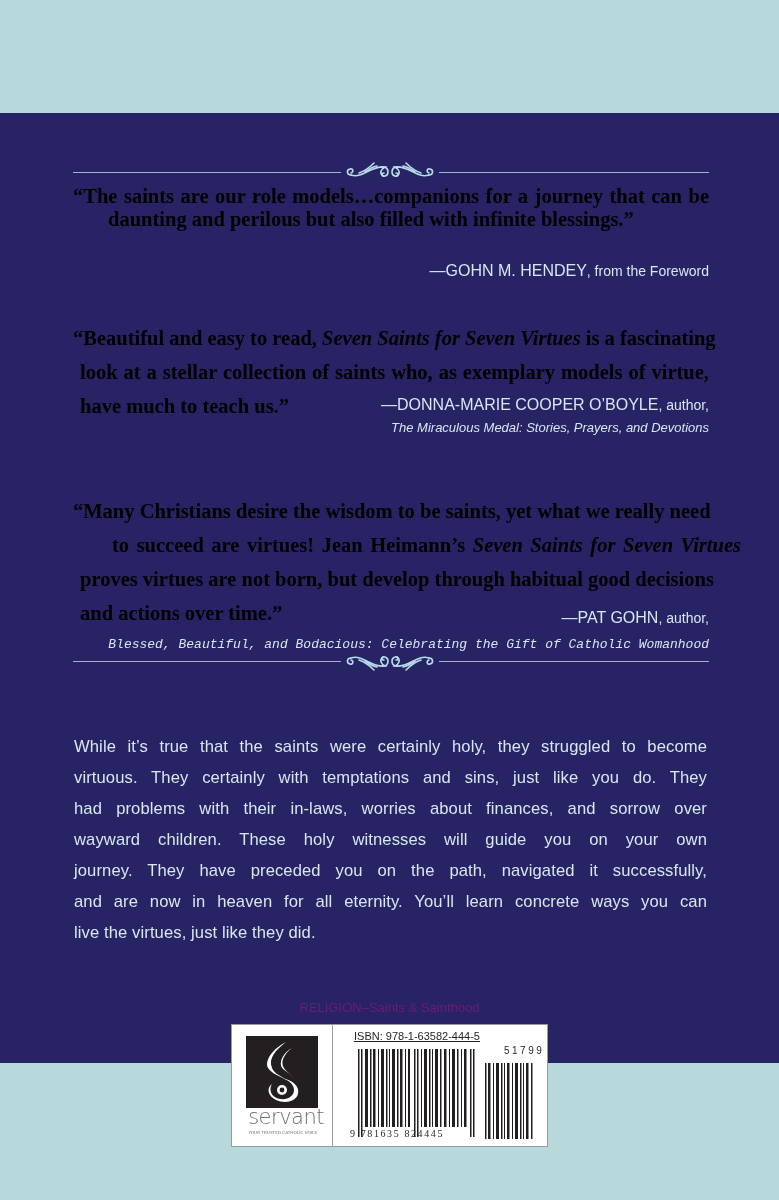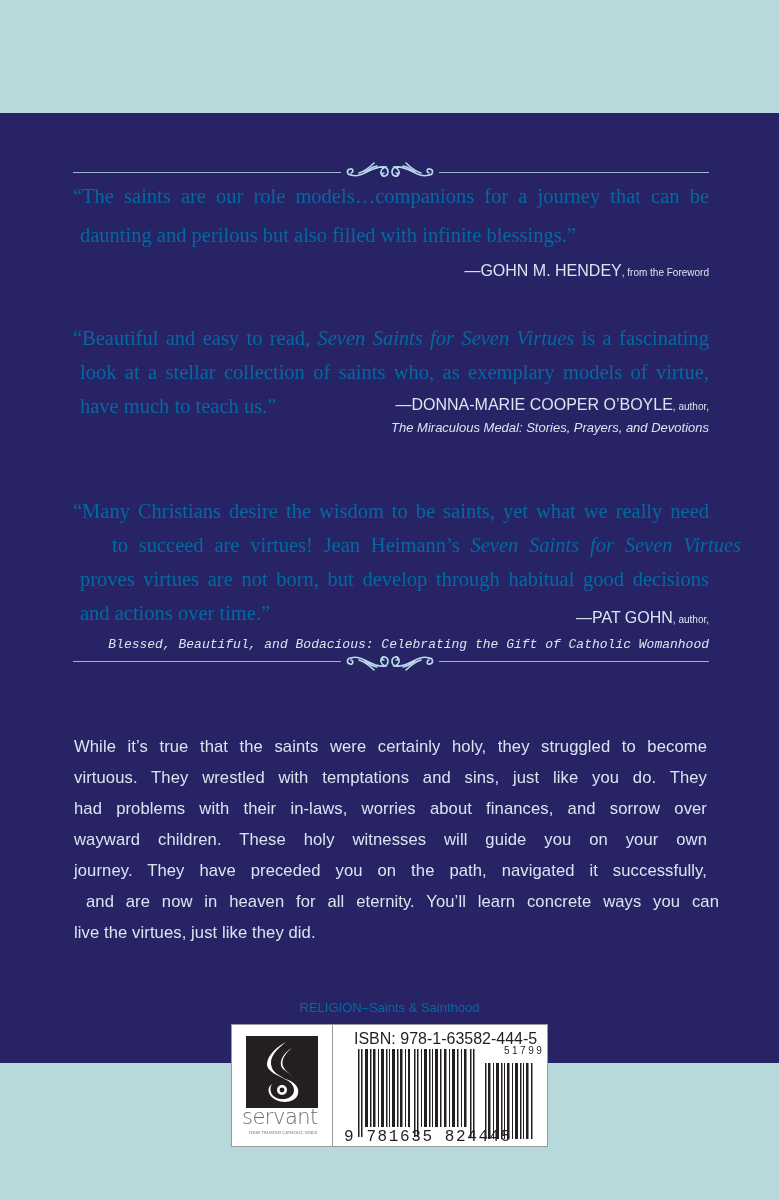--- a/index.html
+++ b/index.html
@@ -5,47 +5,47 @@
   html, body { margin: 0; padding: 0; }
   body { width: 779px; height: 1200px; position: relative; overflow: hidden; background: #b7d9db; }
   .band-top { position: absolute; left: 0; top: 0; width: 779px; height: 113px; background: #b7d9db; }
   .navy { position: absolute; left: 0; top: 113px; width: 779px; height: 950px; background: #272365; }
   .band-bottom { position: absolute; left: 0; top: 1063px; width: 779px; height: 137px; background: #b7d9db; }
 
   .rule { position: absolute; left: 73px; width: 636px; height: 1px; background: #9fb3d4; }
   .ornament { position: absolute; left: 341px; width: 98px; height: 26px; background: #272365; }
   .ornament svg { display: block; }
 
-  .serif { font-family: "Liberation Serif", "DejaVu Serif", serif; color: #0369a1; }
+  .serif { font-family: "Liberation Serif", "DejaVu Serif", serif; color: #000000; font-weight: bold; }
   .sans { font-family: "Liberation Sans", "DejaVu Sans", sans-serif; color: #d8e6f0; }
 
   .qline { position: absolute; left: 73px; width: 636px; font-size: 20.5px; line-height: 34px; white-space: nowrap; text-align: justify; text-align-last: justify; }
   .qline.last { text-align-last: left; }
   .qline.indent { left: 80px; width: 629px; }
   .qline i { font-style: italic; }
   .attr { position: absolute; right: 70px; font-size: 15px; line-height: 22px; white-space: nowrap; text-align: right; }
   .attr .name { font-size: 16px; }
-  .attr .role { font-size: 10px; }
+  .attr .role { font-size: 14px; }
   .attr.book { font-style: italic; font-size: 13px; }
 
   .body-line { position: absolute; left: 74px; width: 633px; font-size: 16.6px; line-height: 31px; white-space: nowrap; text-align: justify; text-align-last: justify; letter-spacing: 0.1px; }
   .body-line.last { text-align-last: left; }
 
-  .category { position: absolute; left: 0; width: 779px; top: 1000px; text-align: center; font-size: 13px; color: #0369a1; }
+  .category { position: absolute; left: 0; width: 779px; top: 1000px; text-align: center; font-size: 13px; color: #701a75; }
 
   .barcode-box { position: absolute; left: 231px; top: 1024px; width: 317px; height: 123px; background: #ffffff; border: 1px solid #9a9a9a; box-sizing: border-box; }
   .divider { position: absolute; left: 100px; top: 0; width: 1px; height: 121px; background: #9a9a9a; }
   .logo-square { position: absolute; left: 14px; top: 11px; width: 72px; height: 72px; background: #231f20; }
-  .logo-word { position: absolute; left: 10px; top: 80px; width: 82px; text-align: left; font-family: "DejaVu Sans", sans-serif; font-size: 21px; font-weight: 200; color: #6d6e71; letter-spacing: -0.5px; }
+  .logo-word { position: absolute; left: 10px; top: 80px; width: 82px; text-align: right; font-family: "DejaVu Sans", sans-serif; font-size: 21px; font-weight: 200; color: #6d6e71; letter-spacing: -0.5px; }
   .logo-tag { position: absolute; left: 10px; top: 105px; width: 82px; text-align: center; font-family: "DejaVu Sans", sans-serif; font-size: 4.2px; color: #6d6e71; white-space: nowrap; }
-  .isbn { position: absolute; left: 122px; top: 5px; font-family: "Liberation Sans", sans-serif; font-size: 16px; color: #231f20; white-space: nowrap; }
+  .isbn { position: absolute; left: 122px; top: 5px; font-family: "Liberation Sans", sans-serif; font-size: 11px; color: #231f20; white-space: nowrap; text-decoration: underline; }
   .bars-main { position: absolute; left: 126px; top: 24px; }
   .bars-addon { position: absolute; left: 253px; top: 38px; }
   .addon-digits { position: absolute; left: 272px; top: 20px; font-family: "Liberation Sans", sans-serif; font-size: 10px; letter-spacing: 2.5px; color: #231f20; }
-  .ean-digits { position: absolute; left: 112px; top: 103px; font-family: Liberation Mono, monospace; font-size: 16px; letter-spacing: 1.6px; color: #231f20; white-space: nowrap; background: transparent; }
+  .ean-digits { position: absolute; left: 118px; top: 103px; font-family: Liberation Serif, serif; font-size: 10px; letter-spacing: 1.6px; color: #231f20; white-space: nowrap; background: transparent; }
 </style>
 </head>
 <body>
 
 <div class="band-top"></div>
 <div class="navy"></div>
 <div class="band-bottom"></div>
 
 <div class="rule" style="top:172px;"></div>
 <div class="ornament" style="top:159px;">
@@ -60,21 +60,21 @@
       <path d="M88 16 C76 20 68 6 54 8 C58 10 60 14 56 17"></path>
       <path d="M80 14 C74 12 70 9 65 4"></path>
       <path d="M74 13 C70 10 67 8 62 7"></path>
       <path d="M54 8 C50 10 50 16 54 17 C57 18 58 14 55 14"></path>
     </g>
   </svg>
 </div>
 
 <div>
   <div class="qline serif" style="top:179px;">“The saints are our role models…companions for a journey that can be</div>
-  <div class="qline serif indent last" style="top:218px;">daunting and perilous but also filled with infinite blessings.”</div>
+  <div class="qline serif indent last" style="top:202px;margin-left:28px;">daunting and perilous but also filled with infinite blessings.”</div>
   <div class="attr sans" style="top:260px;">
     <span class="name">—GOHN M. HENDEY</span><span class="role">, from the Foreword</span>
   </div>
 </div>
 
 <div>
   <div class="qline serif" style="top:321px;"><span>“Beautiful and easy to read, </span><i>Seven Saints for Seven Virtues</i><span> is a fascinating</span></div>
   <div class="qline serif indent" style="top:355px;">look at a stellar collection of saints who, as exemplary models of virtue,</div>
   <div class="qline serif indent last" style="top:389px; width:300px;">have much to teach us.”</div>
   <div class="attr sans" style="top:394px;">
@@ -107,25 +107,25 @@
       <path d="M88 16 C76 20 68 6 54 8 C58 10 60 14 56 17"></path>
       <path d="M80 14 C74 12 70 9 65 4"></path>
       <path d="M74 13 C70 10 67 8 62 7"></path>
       <path d="M54 8 C50 10 50 16 54 17 C57 18 58 14 55 14"></path>
     </g>
   </svg>
 </div>
 
 <div>
   <div class="body-line sans" style="top:731px;">While it’s true that the saints were certainly holy, they struggled to become</div>
-  <div class="body-line sans" style="top:762px;">virtuous. They wrestled with temptations and sins, just like you do. They</div>
+  <div class="body-line sans" style="top:762px;">virtuous. They certainly with temptations and sins, just like you do. They</div>
   <div class="body-line sans" style="top:793px;">had problems with their in-laws, worries about finances, and sorrow over</div>
   <div class="body-line sans" style="top:824px;">wayward children. These holy witnesses will guide you on your own</div>
   <div class="body-line sans" style="top:855px;">journey. They have preceded you on the path, navigated it successfully,</div>
-  <div class="body-line sans" style="top:886px;margin-left:12px;">and are now in heaven for all eternity. You’ll learn concrete ways you can</div>
+  <div class="body-line sans" style="top:886px;">and are now in heaven for all eternity. You’ll learn concrete ways you can</div>
   <div class="body-line sans last" style="top:917px;">live the virtues, just like they did.</div>
 </div>
 
 <div class="category sans">RELIGION–Saints &amp; Sainthood</div>
 
 <div class="barcode-box">
   <div class="logo-square">
     <svg width="72" height="72" viewBox="0 0 72 72">
       <g fill="#ffffff">
         <path d="M40 6 C30 14 22 22 26 32 C28 38 36 40 40 44 C34 40 26 38 22 32 C18 24 28 12 40 6 Z"></path>

